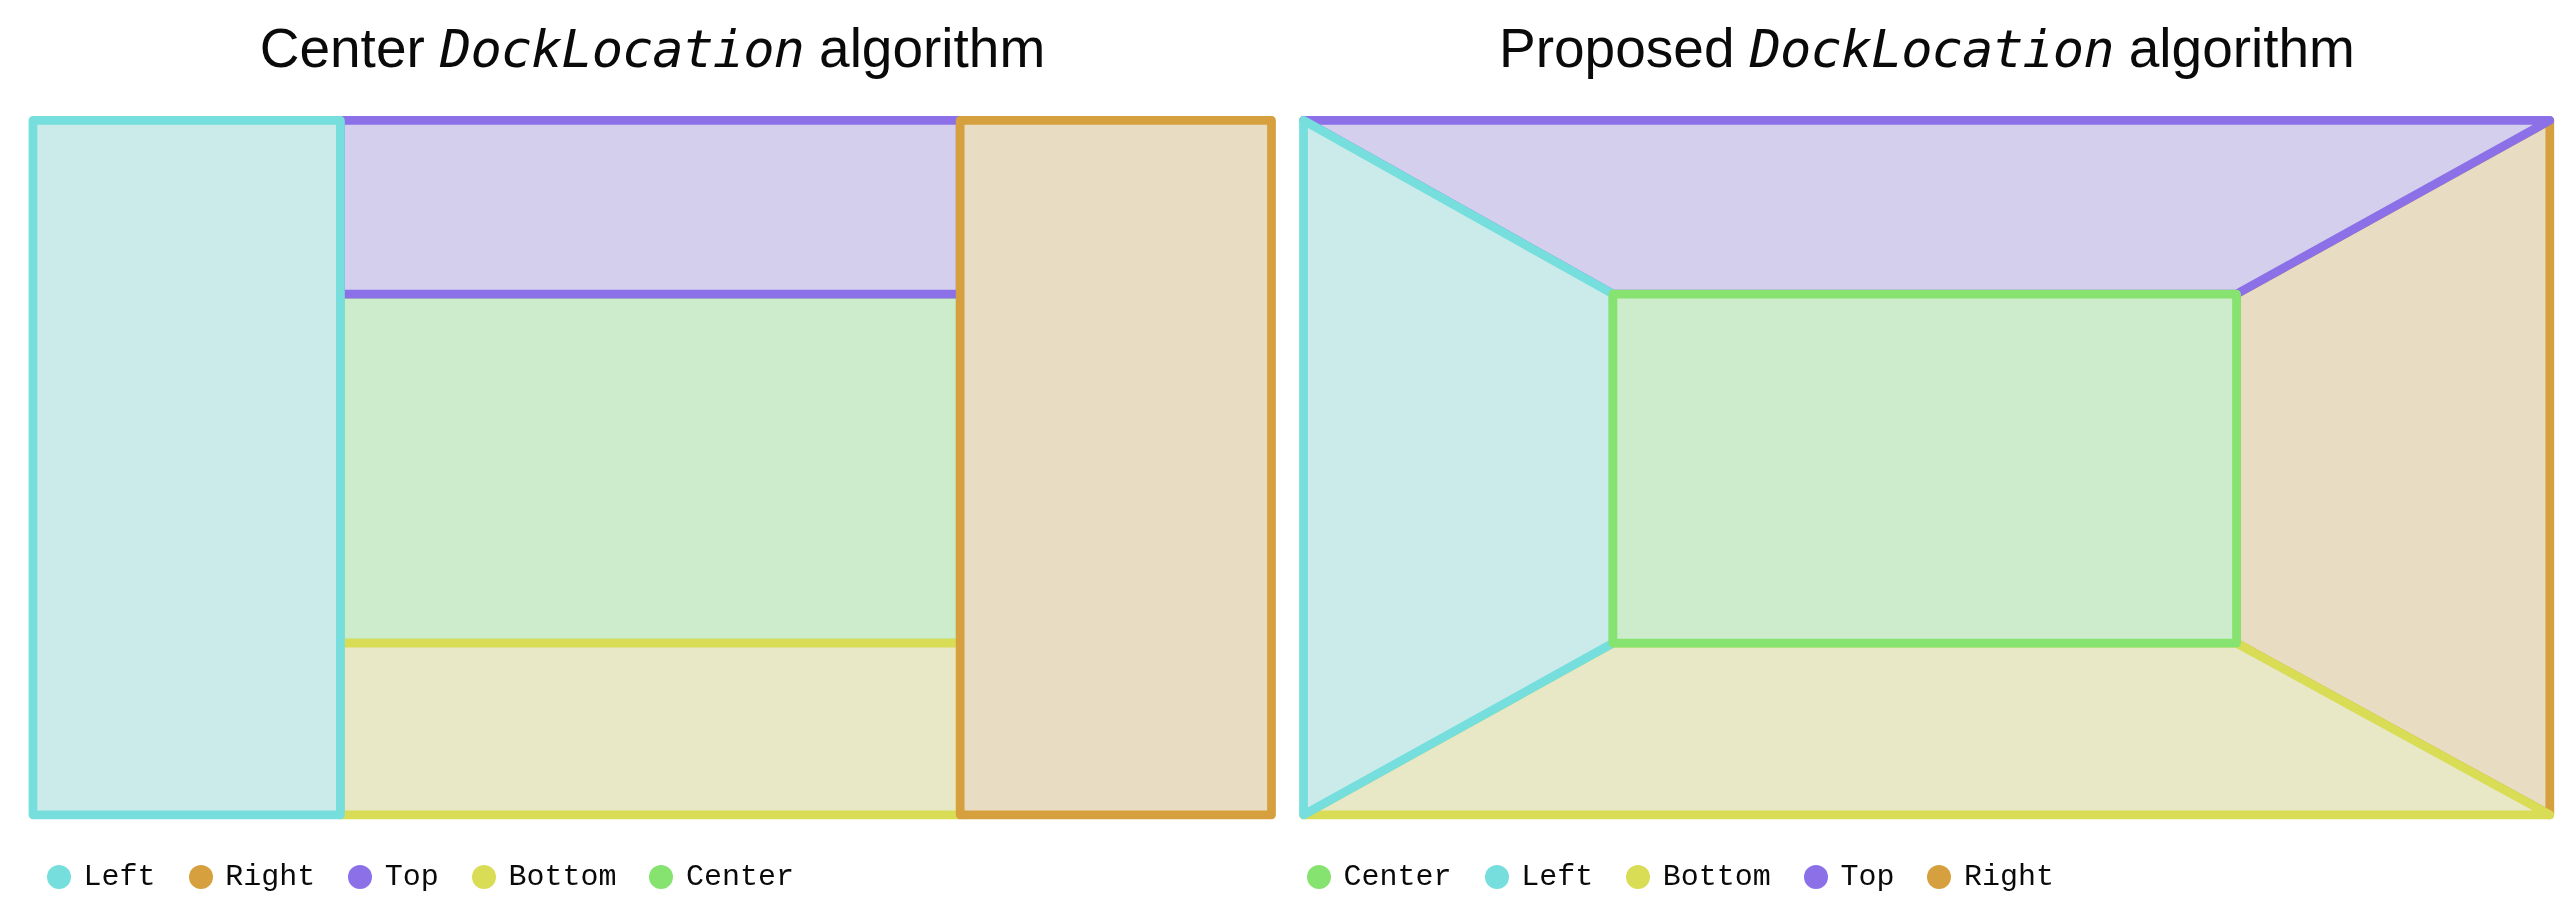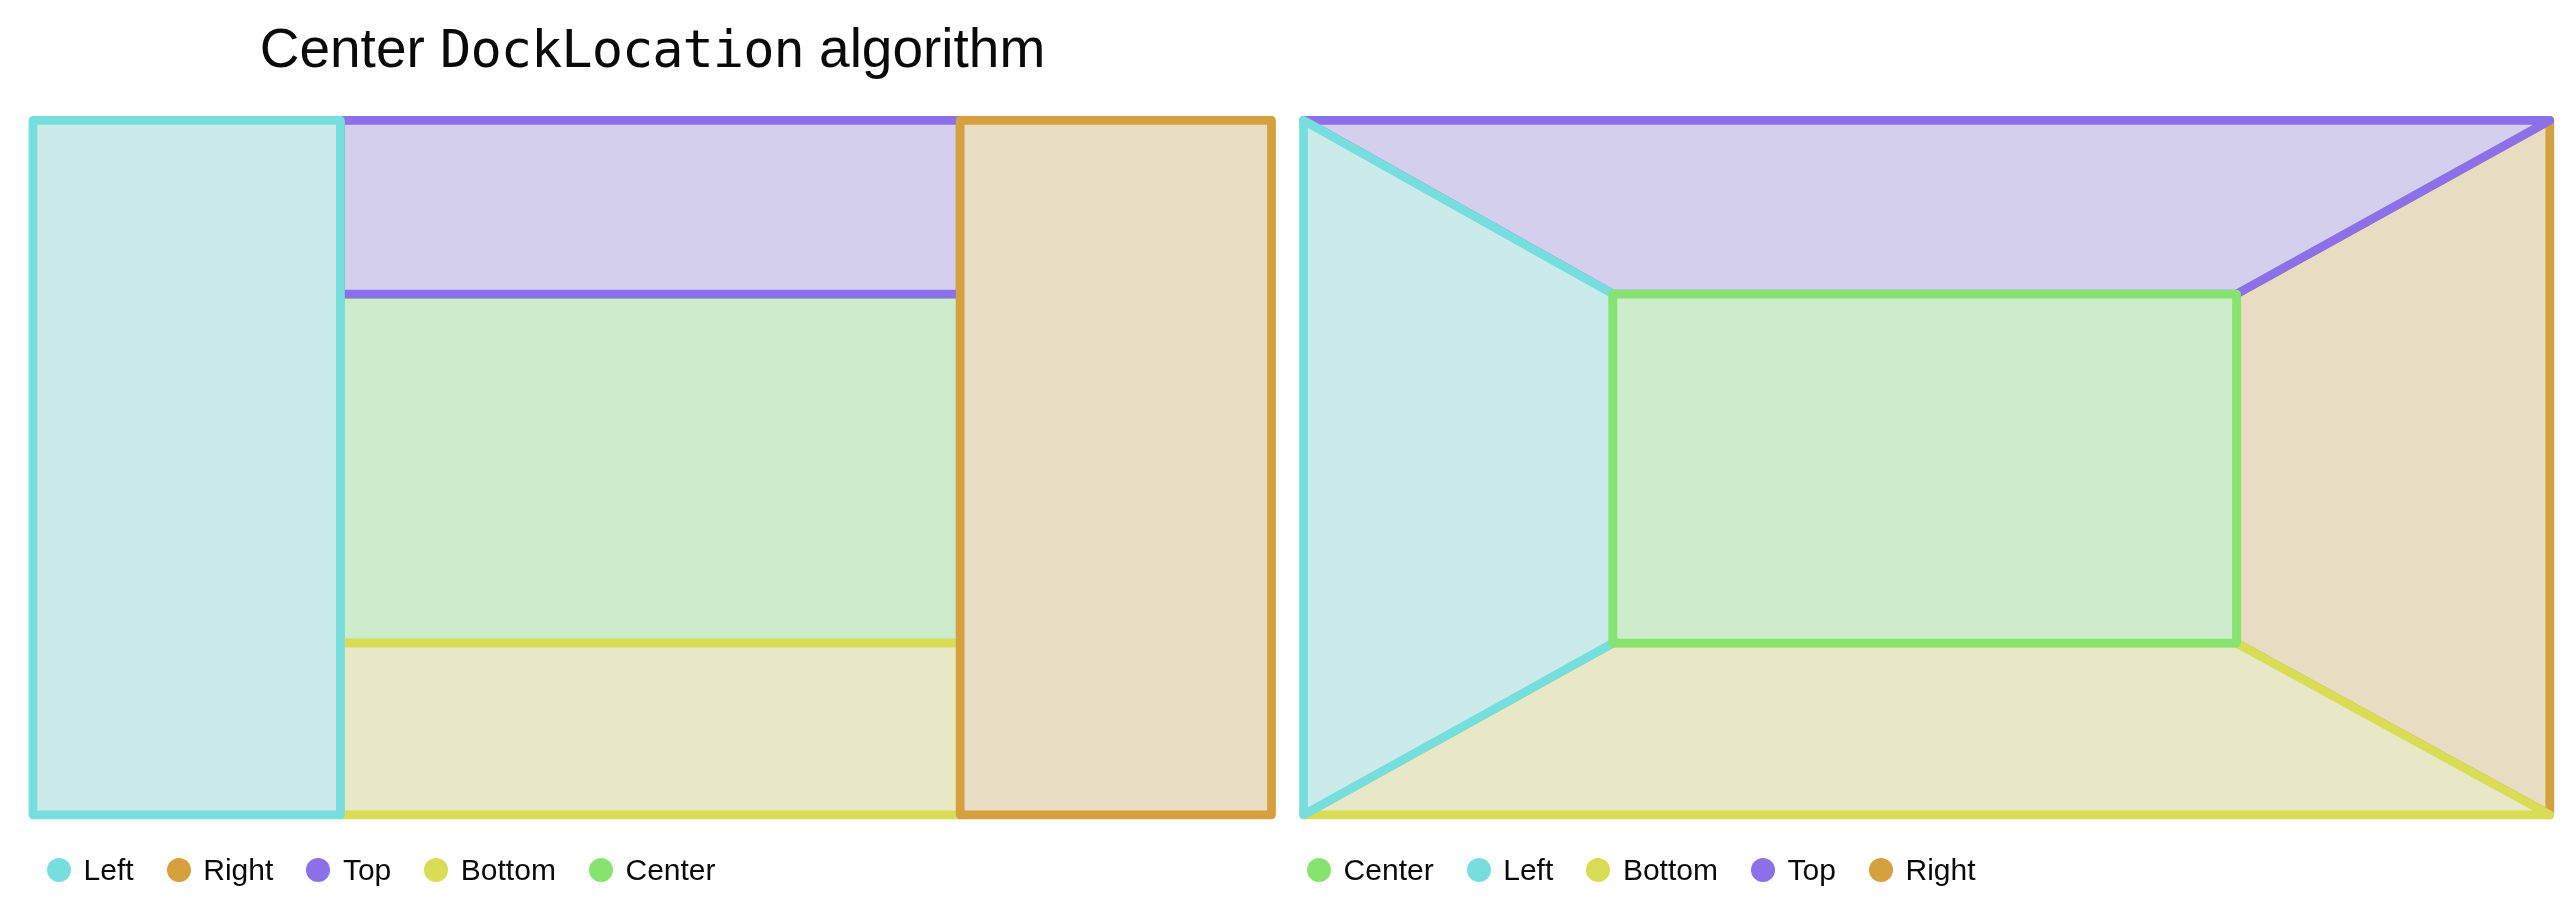--- a/index.html
+++ b/index.html
@@ -22,36 +22,38 @@
     font-weight: 400;
     letter-spacing: 0px;
     white-space: nowrap;
   }
   #title-current  { left: 33px;   width: 1239px; }
   #title-proposed { left: 1304px; width: 1246px; }
   .panel-title .mono {
     font-family: "DejaVu Sans Mono", monospace;
     font-size: 52px;
     letter-spacing: -1px;
+    font-style: italic;
   }
   .diagram-svg {
     position: absolute;
     left: 0; top: 0;
     width: 2576px;
     height: 912px;
   }
   .legend {
     position: absolute;
     top: 853px;
     height: 47px;
     display: flex;
-    align-items: flex-start;
+    align-items: center;
     gap: 33px;
     font-size: 30px;
     white-space: nowrap;
+    font-family: Liberation Mono, monospace;
   }
   #legend-current  { left: 47px; }
   #legend-proposed { left: 1307px; }
   .legend-item {
     display: inline-flex;
     align-items: center;
     gap: 12.6px;
   }
   .dot {
     display: inline-block;
@@ -62,20 +64,21 @@
   }
   .legend-label { display: inline-block; }
 </style>
 </head>
 <body>
 
 <div class="stage">
 
   <div class="panel-title" id="title-current"><span>Center</span> <span class="mono">DockLocation</span> <span>algorithm</span></div>
 
+  <div class="panel-title" id="title-proposed"><span>Proposed</span> <span class="mono">DockLocation</span> <span>algorithm</span></div>
 
   <svg class="diagram-svg" viewBox="0 0 2656 940" xmlns="http://www.w3.org/2000/svg">
 
     <g stroke-width="9" stroke-linejoin="round" fill-rule="evenodd">
       <rect x="351" y="303" width="639" height="360" fill="#cdeccb" stroke="#87e370"></rect>
       <rect x="351" y="663" width="639" height="177" fill="#e8e8c6" stroke="#d9dc55"></rect>
       <rect x="351" y="124" width="639" height="179" fill="#d5cfee" stroke="#8b70e8"></rect>
       <rect x="990" y="124" width="321" height="716" fill="#e8dcc2" stroke="#d6a03e"></rect>
       <rect x="34" y="124" width="317" height="716" fill="#cbebeb" stroke="#76dedd"></rect>
     </g>

